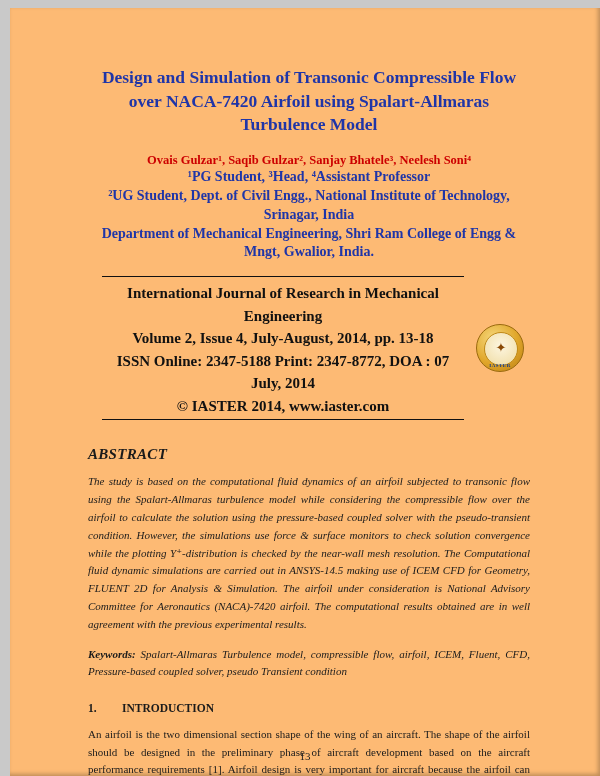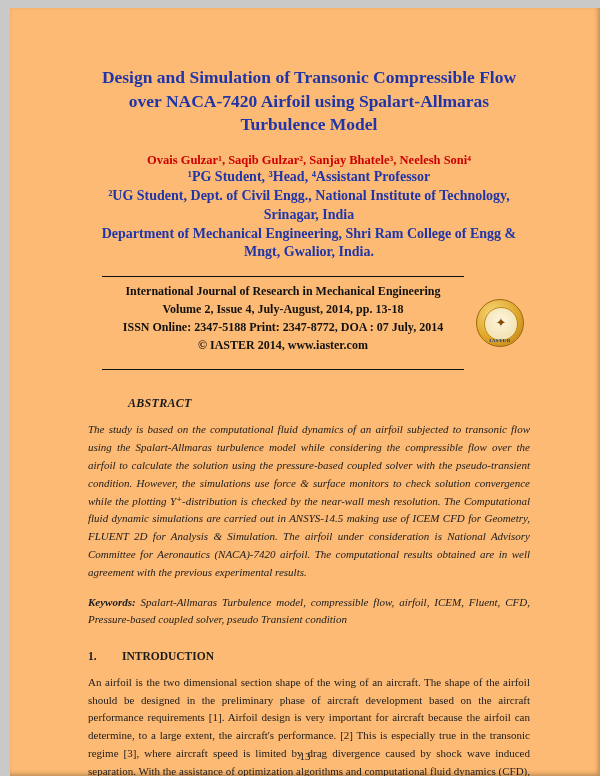--- a/index.html
+++ b/index.html
@@ -50,24 +50,24 @@
   }
   .journal-wrap {
     display: flex;
     align-items: center;
     margin: 14px 0 0 14px;
   }
   .journal-block {
     width: 362px;
     border-top: 1.6px solid #111;
     border-bottom: 1.6px solid #111;
-    padding: 5px 0 15px 0;
+    padding: 5px 0 2px 0;
     text-align: center;
     font-weight: bold;
-    font-size: 12px;
+    font-size: 15px;
     line-height: 1.5;
     color: #111;
   }
   .logo {
     width: 46px;
     height: 46px;
     margin-left: 12px;
     border-radius: 50%;
     background: radial-gradient(circle at 35% 30%, #f6d77a 0%, #e0a62a 55%, #b87d12 100%);
     border: 1px solid #9a6a0e;
@@ -95,25 +95,24 @@
     width: 100%;
     text-align: center;
     font-size: 5px;
     font-weight: bold;
     color: #123a8a;
     letter-spacing: 0.5px;
   }
   .abstract-heading {
     font-weight: bold;
     font-style: italic;
-    font-size: 12px;
+    font-size: 15px;
     margin-top: 26px;
     margin-bottom: 10px;
     letter-spacing: 0.3px;
-    margin-left: 40px;
   }
   .body-par {
     font-size: 11px;
     line-height: 1.62;
     text-align: justify;
     margin: 0 0 12px 0;
   }
   .abstract-body {
     font-style: italic;
   }

